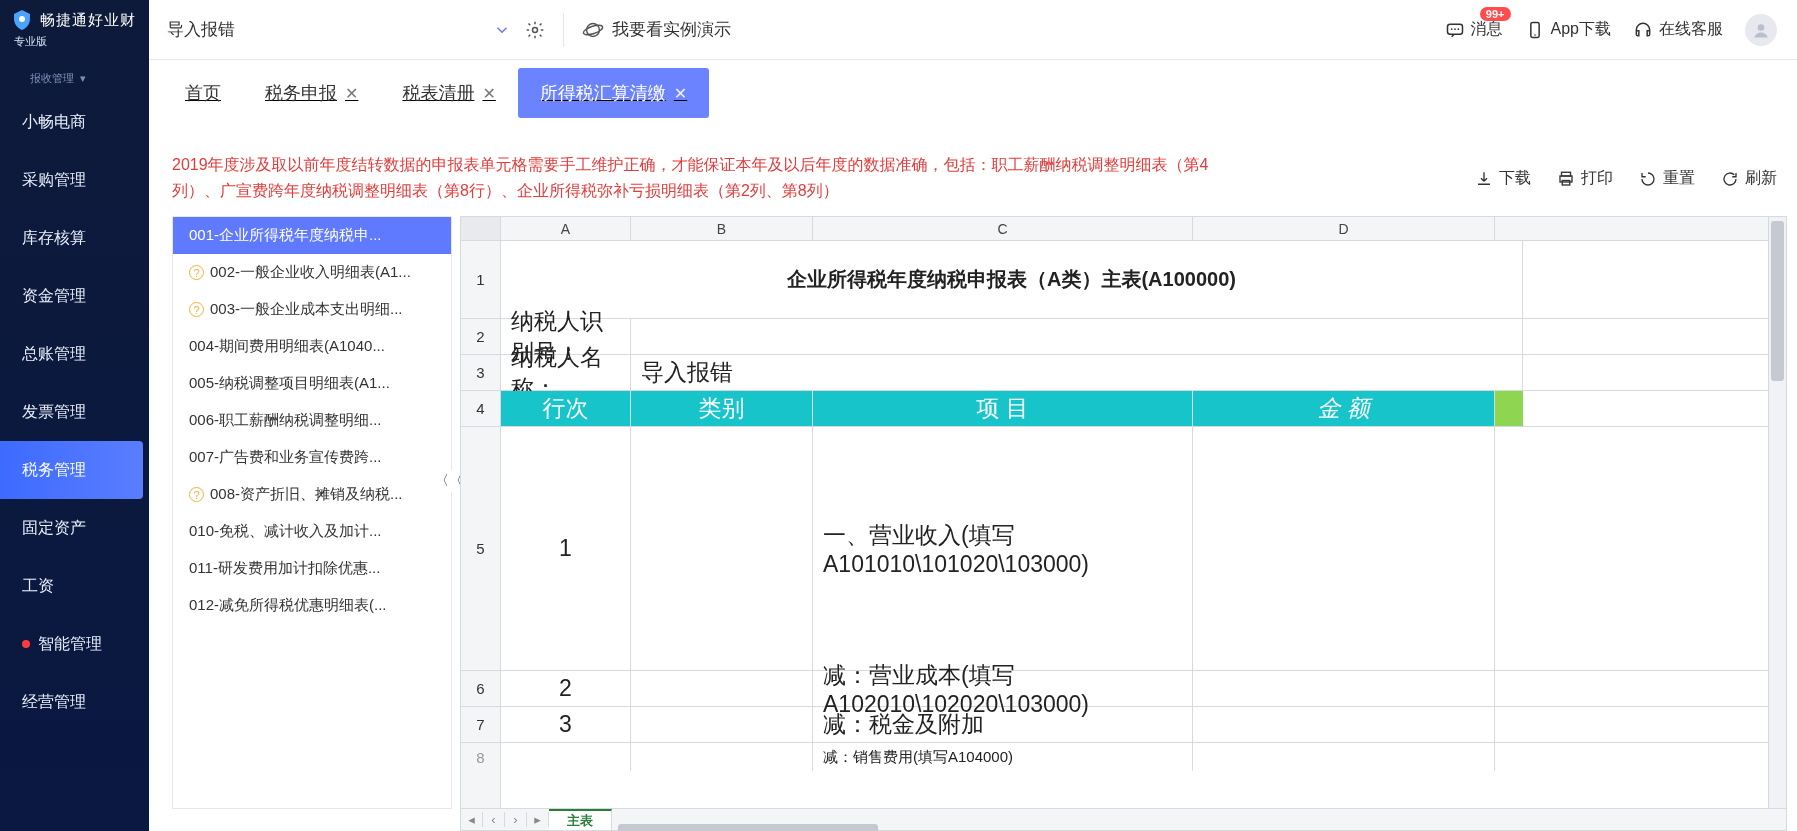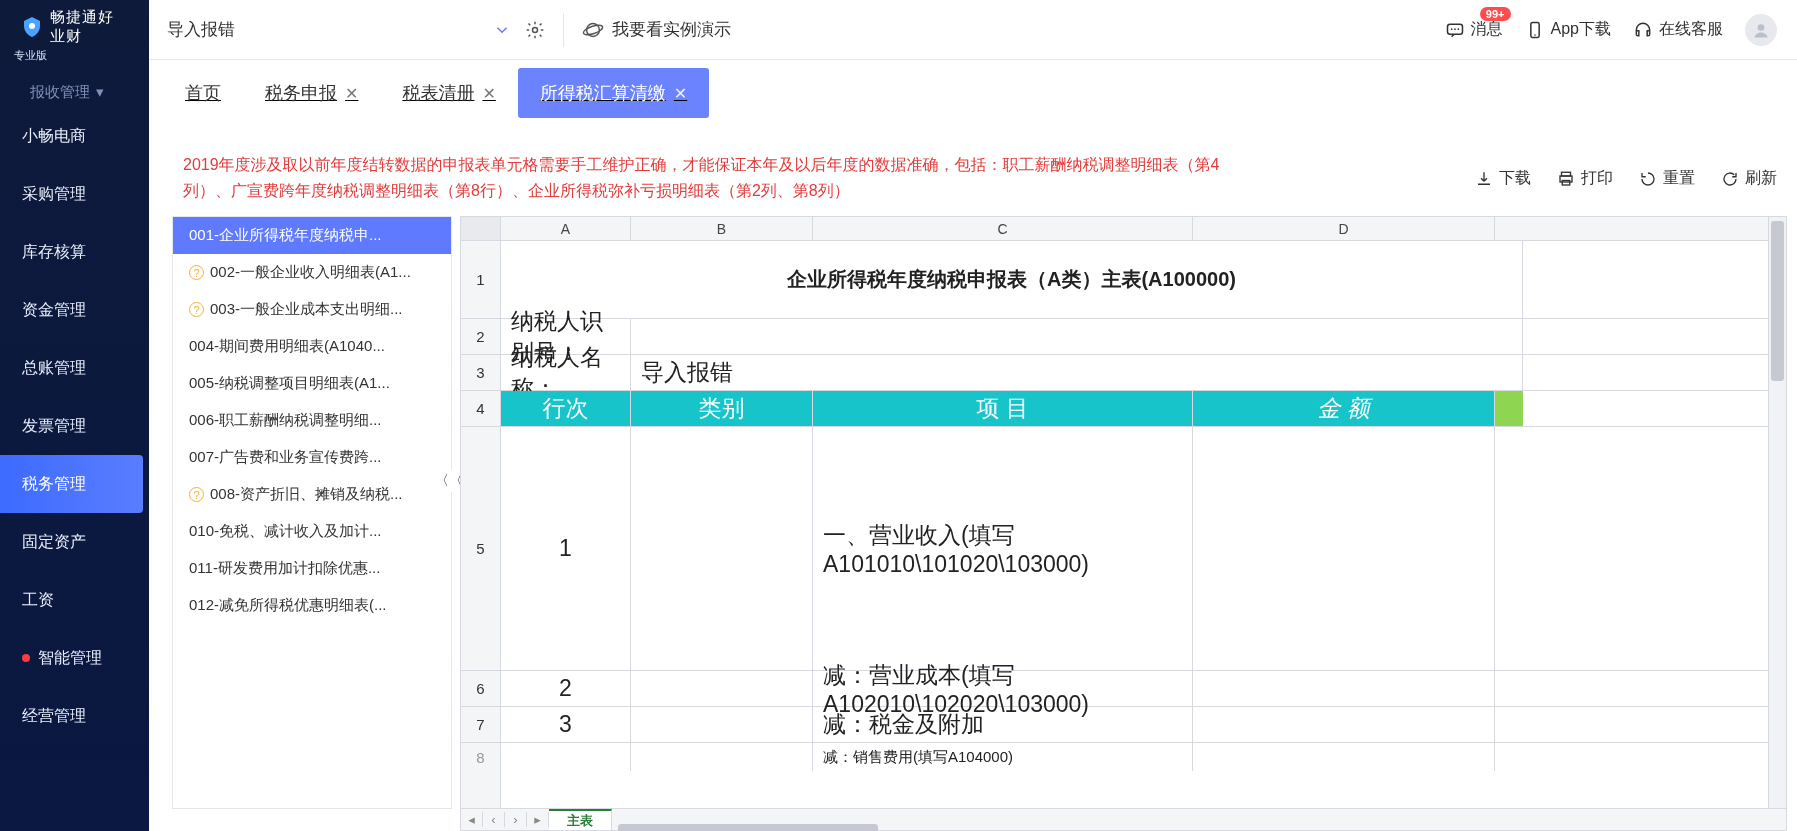--- a/index.html
+++ b/index.html
@@ -1,45 +1,45 @@
 <!DOCTYPE html>
 <html><head>
 <meta charset="utf-8">
 <style>
 * { margin:0; padding:0; box-sizing:border-box; font-family:"Microsoft YaHei","PingFang SC",sans-serif; }
 body { width:1797px; height:831px; overflow:hidden; background:#fff; position:relative; }
 .sidebar { position:absolute; left:0; top:0; width:149px; height:831px; background:#0b1f4a; background:linear-gradient(180deg,#0d1a3a,#0a1842); color:#fff; overflow:hidden; }
-.logo-row { display:flex; align-items:center; padding:8px 20px 2px; gap:6px; }
+.logo-row { display:flex; align-items:center; padding:8px 10px 2px; gap:6px; }
 .logo-icon { width:24px; height:24px; display:flex; align-items:center; justify-content:center; }
 .logo-text { font-size:15px; font-weight:500; letter-spacing:1px; }
 .edition { font-size:11px; padding:0 0 6px 14px; color:#d7e0f5; }
 .nav { padding-top:8px; }
 .nav-item { height:58px; display:flex; align-items:center; padding-left:22px; font-size:16px; color:#e8eefb; cursor:pointer; position:relative; }
-.nav-item.faded { color:#7f90b8; height:30px; font-size:15px; padding-left:30px;}
+.nav-item.faded { color:#7f90b8; height:30px; font-size:11px; padding-left:30px;}
 .nav-item.active { background:linear-gradient(90deg,#3d6bff,#5a7dff); color:#fff; border-radius:0 4px 4px 0; margin-right:6px; }
 .nav-item .dot { width:8px; height:8px; background:#ff3b3b; border-radius:50%; margin-right:8px; }
 .topbar { position:absolute; left:149px; top:0; right:0; height:60px; border-bottom:1px solid #e6e8ee; display:flex; align-items:center; padding:0 20px 0 16px; background:#fff; }
 .search-area { display:flex; align-items:center; gap:12px; width:380px; }
 .search-field { flex:1; display:flex; align-items:center; justify-content:space-between; height:34px; padding:0 2px 0 2px; font-size:17px; color:#333; }
 .chevron { width:18px; height:18px; color:#6a78ff; }
 .gear { width:20px; height:20px; color:#555; }
 .divider-v { width:1px; height:34px; background:#e3e6ee; margin:0 18px; }
 .demo-link { display:flex; align-items:center; gap:8px; color:#333; font-size:17px; cursor:pointer; }
 .planet { width:22px; height:22px; color:#555; }
 .spacer { flex:1; }
 .tool-btn { display:flex; align-items:center; gap:6px; font-size:16px; color:#333; margin-left:22px; cursor:pointer; position:relative; }
 .tool-btn .ic { width:20px; height:20px; color:#333; }
 .badge { position:absolute; top:-12px; right:-8px; background:#ff4d4f; color:#fff; font-size:11px; border-radius:10px; padding:1px 6px; font-weight:600;}
 .avatar { width:32px; height:32px; border-radius:50%; background:#e7e9ef; margin-left:22px; display:flex; align-items:center; justify-content:center; }
 .tabs { position:absolute; left:149px; top:60px; right:0; height:66px; display:flex; align-items:center; padding:0 14px; gap:0; background:#fff;text-decoration:underline; }
 .tab { padding:0 22px; height:50px; display:flex; align-items:center; font-size:18px; color:#333; cursor:pointer; border-radius:3px; gap:8px;}
 .tab .close { font-size:16px; color:#777; }
 .tab.active { background:#6c83ff; color:#fff; }
 .tab.active .close { color:#eef0ff; }
-.warn-banner { position:absolute; left:172px; top:152px; width:1040px; color:#e23c3c; font-size:16px; line-height:26px;margin-left:11px; }
+.warn-banner { position:absolute; left:172px; top:152px; width:1040px; color:#e23c3c; font-size:16px; line-height:26px; }
 .action-bar { position:absolute; right:20px; top:168px; display:flex; gap:26px; }
 .act { display:flex; align-items:center; gap:6px; font-size:16px; color:#333; cursor:pointer; }
 .act .ic { width:18px; height:18px; }
 .tree { position:absolute; left:172px; top:216px; width:280px; bottom:22px; border:1px solid #e4e7ee; overflow:hidden; }
 .tree-item { height:37px; display:flex; align-items:center; padding:0 10px 0 16px; font-size:15px; color:#333; cursor:pointer; white-space:nowrap; overflow:hidden; text-overflow:ellipsis; gap:6px;}
 .tree-item.sel { background:#5f7aff; color:#fff; }
 .tree-item .q { width:15px; height:15px; border:1px solid #f1b23a; border-radius:50%; color:#f1b23a; font-size:11px; display:flex; align-items:center; justify-content:center; flex-shrink:0; }
 .tree-item .lbl { overflow:hidden; text-overflow:ellipsis; }
 .collapse { position:absolute; left:440px; top:470px; width:18px; height:22px; color:#444; cursor:pointer; font-size:14px; background:#fff; display:flex; align-items:center; justify-content:center;}
 .sheet-wrap { position:absolute; left:460px; top:216px; right:10px; bottom:22px; border:1px solid #d6d9e0; display:flex; }

